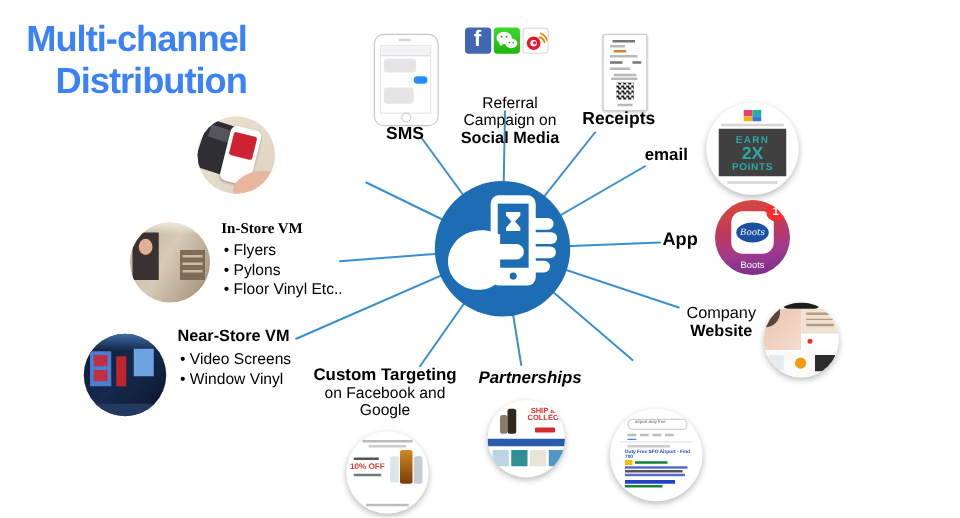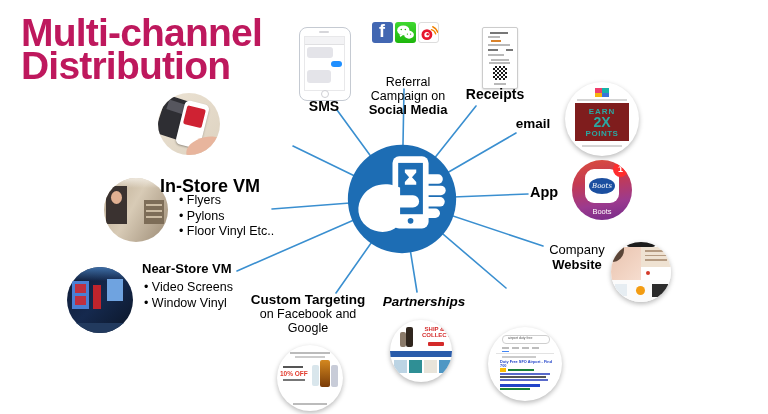--- a/index.html
+++ b/index.html
@@ -1,21 +1,21 @@
 <!DOCTYPE html>
 <html><head>
 <meta charset="utf-8">
 <style>
   html,body{margin:0;padding:0;background:#fff;}
   .canvas{position:relative;width:768px;height:414px;background:#fff;overflow:hidden;
           font-family:"Liberation Sans",sans-serif;color:#000;}
   .abs{position:absolute;}
 
   
-  .title{left:21px;top:16px;font-size:39px;line-height:33px;font-weight:800;letter-spacing:-0.8px;color:#be185d;}
+  .title{left:21px;top:16px;font-size:29px;line-height:33px;font-weight:800;letter-spacing:-0.8px;color:#3b82f6;text-align:right;}
 
   
   .connectors{left:0;top:0;z-index:1;}
   .hub{left:345px;top:142px;width:114px;height:114px;z-index:3;}
 
   
   .lbl{font-weight:bold;font-size:13.5px;line-height:1.12;color:#000;}
   .sub{font-weight:normal;font-size:12.5px;line-height:1.12;color:#000;}
   .ctr{text-align:center;}
 
@@ -49,21 +49,21 @@
   .r-line.dark{background:#777;}
   .r-line.red{background:#d9822b;}
   .qr{left:10px;top:38px;width:14px;height:14px;position:absolute;
       background:repeating-conic-gradient(#1a1a1a 0% 25%, #ffffff 0% 50%);background-size:4px 4px;}
 
   
   .email-circle{left:565px;top:82px;width:74px;height:74px;}
   .em-logo{left:30px;top:6px;width:14px;height:9px;display:flex;flex-wrap:wrap;}
   .em-logo i{width:7px;height:4.5px;display:block;}
   .em-nav{left:12px;top:17px;width:50px;height:2px;background:#d5d5d5;}
-  .em-promo{left:10px;top:21px;width:54px;height:38px;background:#7f1d1d;color:#2ba8a2;
+  .em-promo{left:10px;top:21px;width:54px;height:38px;background:#404040;color:#2ba8a2;
             text-align:center;font-weight:bold;}
   .em-promo .p1{font-size:8px;letter-spacing:1px;margin-top:4px;}
   .em-promo .p2{font-size:14px;line-height:13px;}
   .em-promo .p3{font-size:8px;letter-spacing:0.5px;}
   .em-foot{left:17px;top:63px;width:40px;height:2px;background:#d5d5d5;}
 
   
   .app-circle{left:572px;top:160px;width:60px;height:60px;box-shadow:none;
       background:linear-gradient(170deg,#d84b40 5%,#c43a52 35%,#9c3a8e 70%,#7b2d8b 95%);}
   .app-tile{left:13px;top:9px;width:34px;height:34px;background:#fff;border-radius:9px;}
@@ -388,21 +388,21 @@
     <div class="is-ceil"></div>
     <div class="is-poster">
         <div class="is-face"></div>
       </div>
     <div class="is-shelf">
         <i></i>
         <i></i>
         <i></i>
       </div>
   </div>
-  <div class="abs lbl" style="left:160px;top:176px;font-size:18px;z-index:2;">In-Store VM</div>
+  <div class="abs lbl" style="left:177px;top:176px;font-size:12px;z-index:2;font-family:Liberation Serif, serif;">In-Store VM</div>
   <div class="abs sub bullets" style="left:179px;top:193px;line-height:1.25;z-index:2;">
     <div>Flyers</div>
     <div>Pylons</div>
     <div>Floor Vinyl Etc..</div>
   </div>
 
   <div class="photo nfc-photo">
     <div class="nfc-term">
         <i></i>
       </div>

